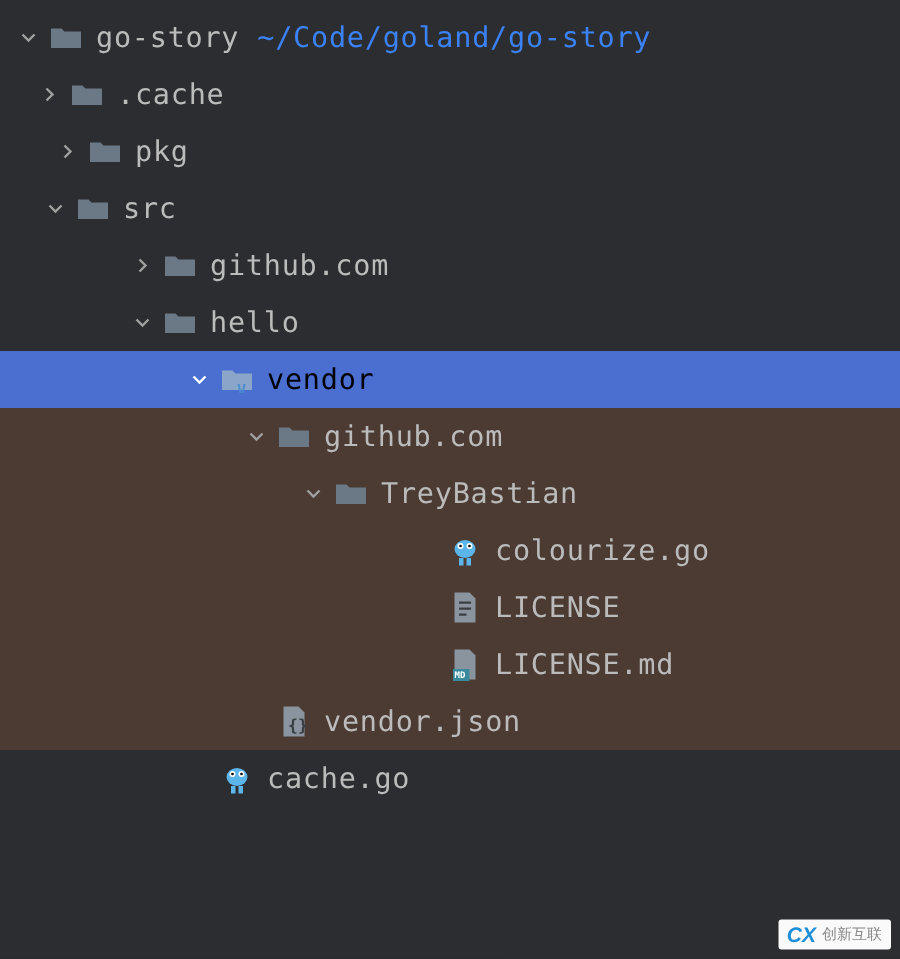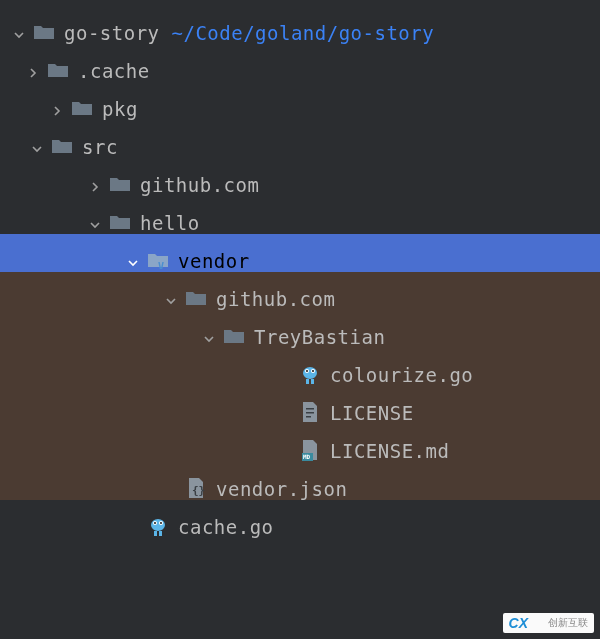--- a/index.html
+++ b/index.html
@@ -9,21 +9,21 @@
     font-size: 19px;
     color: #a9b7c6;
     width: 600px;
     height: 639px;
     overflow: hidden;
     position: relative;
   }
   .tree { padding-top: 6px; }
   .row {
     display: flex;
-    align-items: flex-end;
+    align-items: center;
     height: 38px;
     white-space: nowrap;
   }
   .row.selected {
     background: #4a6fd0;
     color: #ffffff;
   }
   .row.selected .label { color: #000000; }
   .row.vendor-bg { background: #4b3b32; }
   .arrow {
@@ -60,21 +60,21 @@
     bottom: 6px;
     right: 6px;
     background: #fafafa;
     color: #888;
     font-family: Arial, sans-serif;
     font-size: 10px;
     padding: 2px 6px;
     border-radius: 2px;
     display: flex;
     align-items: center;
-    gap: 20px;
+    gap: 4px;
   }
   .wm-logo {
     font-size: 14px;
     font-weight: bold;
     font-style: italic;
     color: #1e8ed6;
   }
 </style>
 </head>
 <body>
@@ -103,21 +103,21 @@
         </svg>
     </span>
     <span class="icon">
       <svg width="22" height="18" viewBox="0 0 22 18">
           <path d="M1 3h7l2 2h11v11H1z" fill="#6b7885"></path>
         </svg>
     </span>
     <span class="label">.cache</span>
   </div>
 
-  <div class="row" style="padding-left:48px">
+  <div class="row" style="padding-left:36px">
     <span class="arrow">
       <svg width="12" height="12" viewBox="0 0 12 12">
           <path d="M4 2l4 4-4 4" fill="none" stroke="#a0a0a0" stroke-width="1.6"></path>
         </svg>
     </span>
     <span class="icon">
       <svg width="22" height="18" viewBox="0 0 22 18">
           <path d="M1 3h7l2 2h11v11H1z" fill="#6b7885"></path>
         </svg>
     </span>

